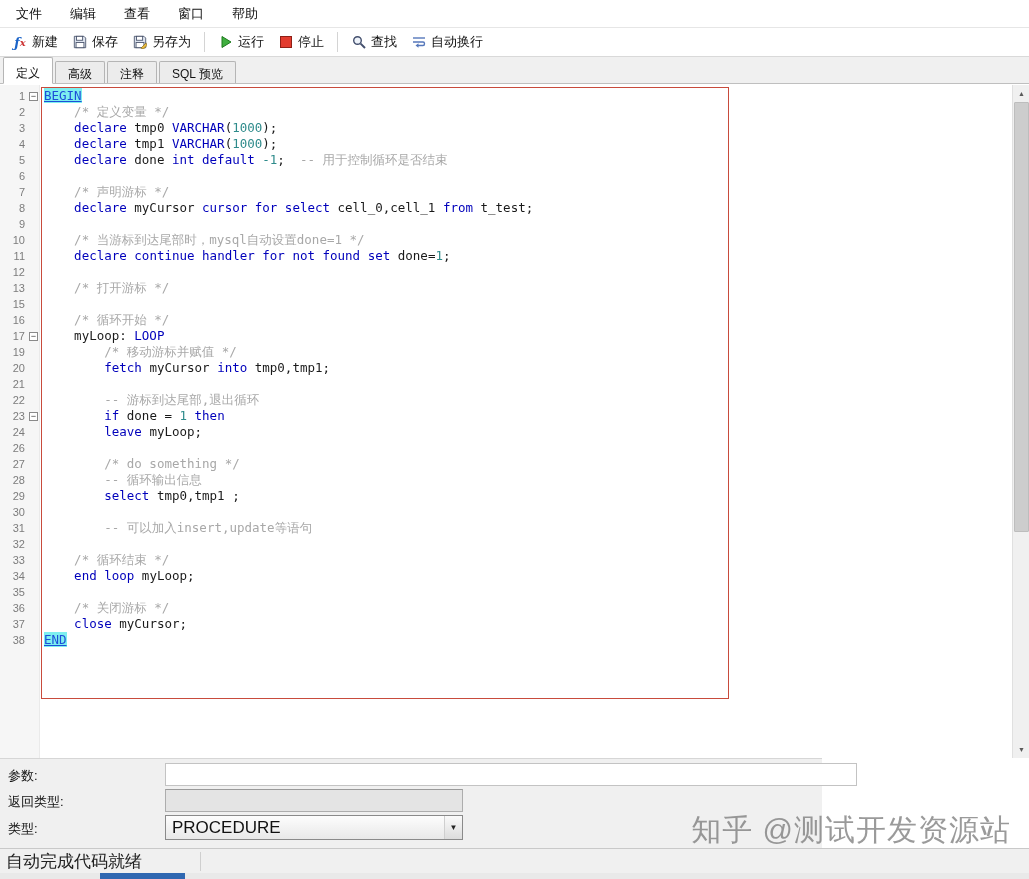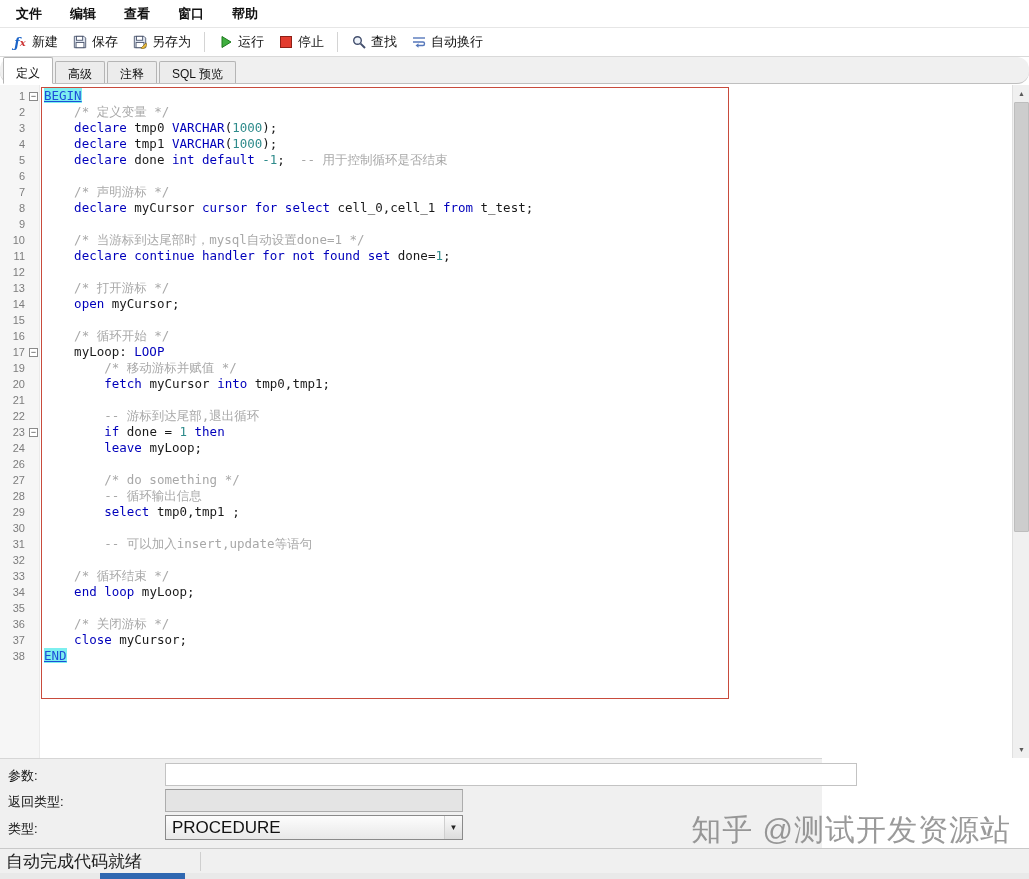--- a/index.html
+++ b/index.html
@@ -1,33 +1,33 @@
 <!DOCTYPE html>
 <html><head>
 <meta charset="utf-8">
 <style>
   * { margin:0; padding:0; box-sizing:border-box; }
   html,body { background:#fff; }
   body { font-family:"Liberation Sans", sans-serif; }
   .window { position:relative; width:1029px; height:879px; background:#fff; overflow:hidden; }
 
   
-  .menubar { height:27px; background:#fff; display:flex; align-items:center; padding-left:4px;font-weight:bold; }
+  .menubar { height:27px; background:#fff; display:flex; align-items:center; padding-left:4px; }
   .menu-item { padding:5px 16px 5px 12px; font-size:13px; color:#111; cursor:default; }
 
   
   .toolbar { height:30px; background:#fff; border-top:1px solid #e6e6e6; border-bottom:1px solid #d9d9d9; display:flex; align-items:center; padding-left:5px; }
   .tbtn { display:flex; align-items:center; gap:4px; padding:3px 6px; font-size:13px; color:#111; background:transparent; border:1px solid transparent; cursor:default; }
   .tsep { width:1px; height:20px; background:#d4d4d4; margin:0 6px; }
   .icon { display:inline-flex; align-items:center; justify-content:center; width:16px; height:16px; }
   .fx-icon { font-family:"DejaVu Serif", serif; font-style:italic; font-weight:bold; color:#1a63c8; font-size:13px; }
   .fx-icon b { color:#c33; font-weight:bold; font-size:10px; }
 
   
-  .tabbar { height:27px; background:#f0f0f0; display:flex; align-items:flex-end; padding-left:3px; border-bottom:1px solid #bfbfbf;border-radius:12px; }
+  .tabbar { height:27px; background:#f0f0f0; display:flex; align-items:flex-end; padding-left:3px; border-bottom:1px solid #bfbfbf; }
   .tab { padding:4px 12px 5px 12px; font-size:12px; color:#111; background:#ececec; border:1px solid #b5b5b5; border-bottom:none; border-radius:2px 2px 0 0; margin-right:2px; height:22px; cursor:default; }
   .tab.active { background:#fff; height:27px; margin-bottom:-1px; border-bottom:1px solid #fff; padding-top:7px; }
 
   
   .editor { position:absolute; top:85px; left:0; width:1029px; height:673px; background:#fff; overflow:hidden; }
   .gutter-bg { position:absolute; left:0; top:0; width:40px; height:100%; background:#f6f6f6; border-right:1px solid #eaeaea; }
   .code-lines { position:absolute; left:0; top:3px; right:17px; }
   .line { display:flex; height:16px; line-height:16px; font-family:"DejaVu Sans Mono", monospace; font-size:12.5px; white-space:pre; }
   .ln { width:27px; text-align:right; color:#7c7c7c; font-size:11px; font-family:"Liberation Sans", sans-serif; padding-right:2px; }
   .foldcol { width:13px; display:flex; align-items:center; justify-content:center; }
@@ -162,21 +162,20 @@
         <div class="line"><span class="ln">4</span><span class="foldcol"></span><span class="codetext"><span class="seg-p">    </span><span class="seg-k">declare</span><span class="seg-p"> tmp1 </span><span class="seg-k">VARCHAR</span><span class="seg-p">(</span><span class="seg-n">1000</span><span class="seg-p">);</span></span></div>
         <div class="line"><span class="ln">5</span><span class="foldcol"></span><span class="codetext"><span class="seg-p">    </span><span class="seg-k">declare</span><span class="seg-p"> done </span><span class="seg-k">int</span><span class="seg-p"> </span><span class="seg-k">default</span><span class="seg-p"> </span><span class="seg-n">-1</span><span class="seg-p">;  </span><span class="seg-c">-- 用于控制循环是否结束</span></span></div>
         <div class="line"><span class="ln">6</span><span class="foldcol"></span><span class="codetext"></span></div>
         <div class="line"><span class="ln">7</span><span class="foldcol"></span><span class="codetext"><span class="seg-p">    </span><span class="seg-c">/* 声明游标 */</span></span></div>
         <div class="line"><span class="ln">8</span><span class="foldcol"></span><span class="codetext"><span class="seg-p">    </span><span class="seg-k">declare</span><span class="seg-p"> myCursor </span><span class="seg-k">cursor</span><span class="seg-p"> </span><span class="seg-k">for</span><span class="seg-p"> </span><span class="seg-k">select</span><span class="seg-p"> cell_0,cell_1 </span><span class="seg-k">from</span><span class="seg-p"> t_test;</span></span></div>
         <div class="line"><span class="ln">9</span><span class="foldcol"></span><span class="codetext"></span></div>
         <div class="line"><span class="ln">10</span><span class="foldcol"></span><span class="codetext"><span class="seg-p">    </span><span class="seg-c">/* 当游标到达尾部时，mysql自动设置done=1 */</span></span></div>
         <div class="line"><span class="ln">11</span><span class="foldcol"></span><span class="codetext"><span class="seg-p">    </span><span class="seg-k">declare</span><span class="seg-p"> </span><span class="seg-k">continue</span><span class="seg-p"> </span><span class="seg-k">handler</span><span class="seg-p"> </span><span class="seg-k">for</span><span class="seg-p"> </span><span class="seg-k">not</span><span class="seg-p"> </span><span class="seg-k">found</span><span class="seg-p"> </span><span class="seg-k">set</span><span class="seg-p"> done=</span><span class="seg-n">1</span><span class="seg-p">;</span></span></div>
         <div class="line"><span class="ln">12</span><span class="foldcol"></span><span class="codetext"></span></div>
         <div class="line"><span class="ln">13</span><span class="foldcol"></span><span class="codetext"><span class="seg-p">    </span><span class="seg-c">/* 打开游标 */</span></span></div>
-        <div class="line"><span class="ln">14</span><span class="foldcol"></span><span class="codetext"><span class="seg-p">    </span><span class="seg-k">open</span><span class="seg-p"> myCursor;</span></span></div>
         <div class="line"><span class="ln">15</span><span class="foldcol"></span><span class="codetext"></span></div>
         <div class="line"><span class="ln">16</span><span class="foldcol"></span><span class="codetext"><span class="seg-p">    </span><span class="seg-c">/* 循环开始 */</span></span></div>
         <div class="line"><span class="ln">17</span><span class="foldcol"><span class="foldbox">−</span></span><span class="codetext"><span class="seg-p">    myLoop: </span><span class="seg-k">LOOP</span></span></div>
         <div class="line"><span class="ln">19</span><span class="foldcol"></span><span class="codetext"><span class="seg-p">        </span><span class="seg-c">/* 移动游标并赋值 */</span></span></div>
         <div class="line"><span class="ln">20</span><span class="foldcol"></span><span class="codetext"><span class="seg-p">        </span><span class="seg-k">fetch</span><span class="seg-p"> myCursor </span><span class="seg-k">into</span><span class="seg-p"> tmp0,tmp1;</span></span></div>
         <div class="line"><span class="ln">21</span><span class="foldcol"></span><span class="codetext"></span></div>
         <div class="line"><span class="ln">22</span><span class="foldcol"></span><span class="codetext"><span class="seg-p">        </span><span class="seg-c">-- 游标到达尾部,退出循环</span></span></div>
         <div class="line"><span class="ln">23</span><span class="foldcol"><span class="foldbox">−</span></span><span class="codetext"><span class="seg-p">        </span><span class="seg-k">if</span><span class="seg-p"> done = </span><span class="seg-n">1</span><span class="seg-p"> </span><span class="seg-k">then</span></span></div>
         <div class="line"><span class="ln">24</span><span class="foldcol"></span><span class="codetext"><span class="seg-p">        </span><span class="seg-k">leave</span><span class="seg-p"> myLoop;</span></span></div>
         <div class="line"><span class="ln">26</span><span class="foldcol"></span><span class="codetext"></span></div>

